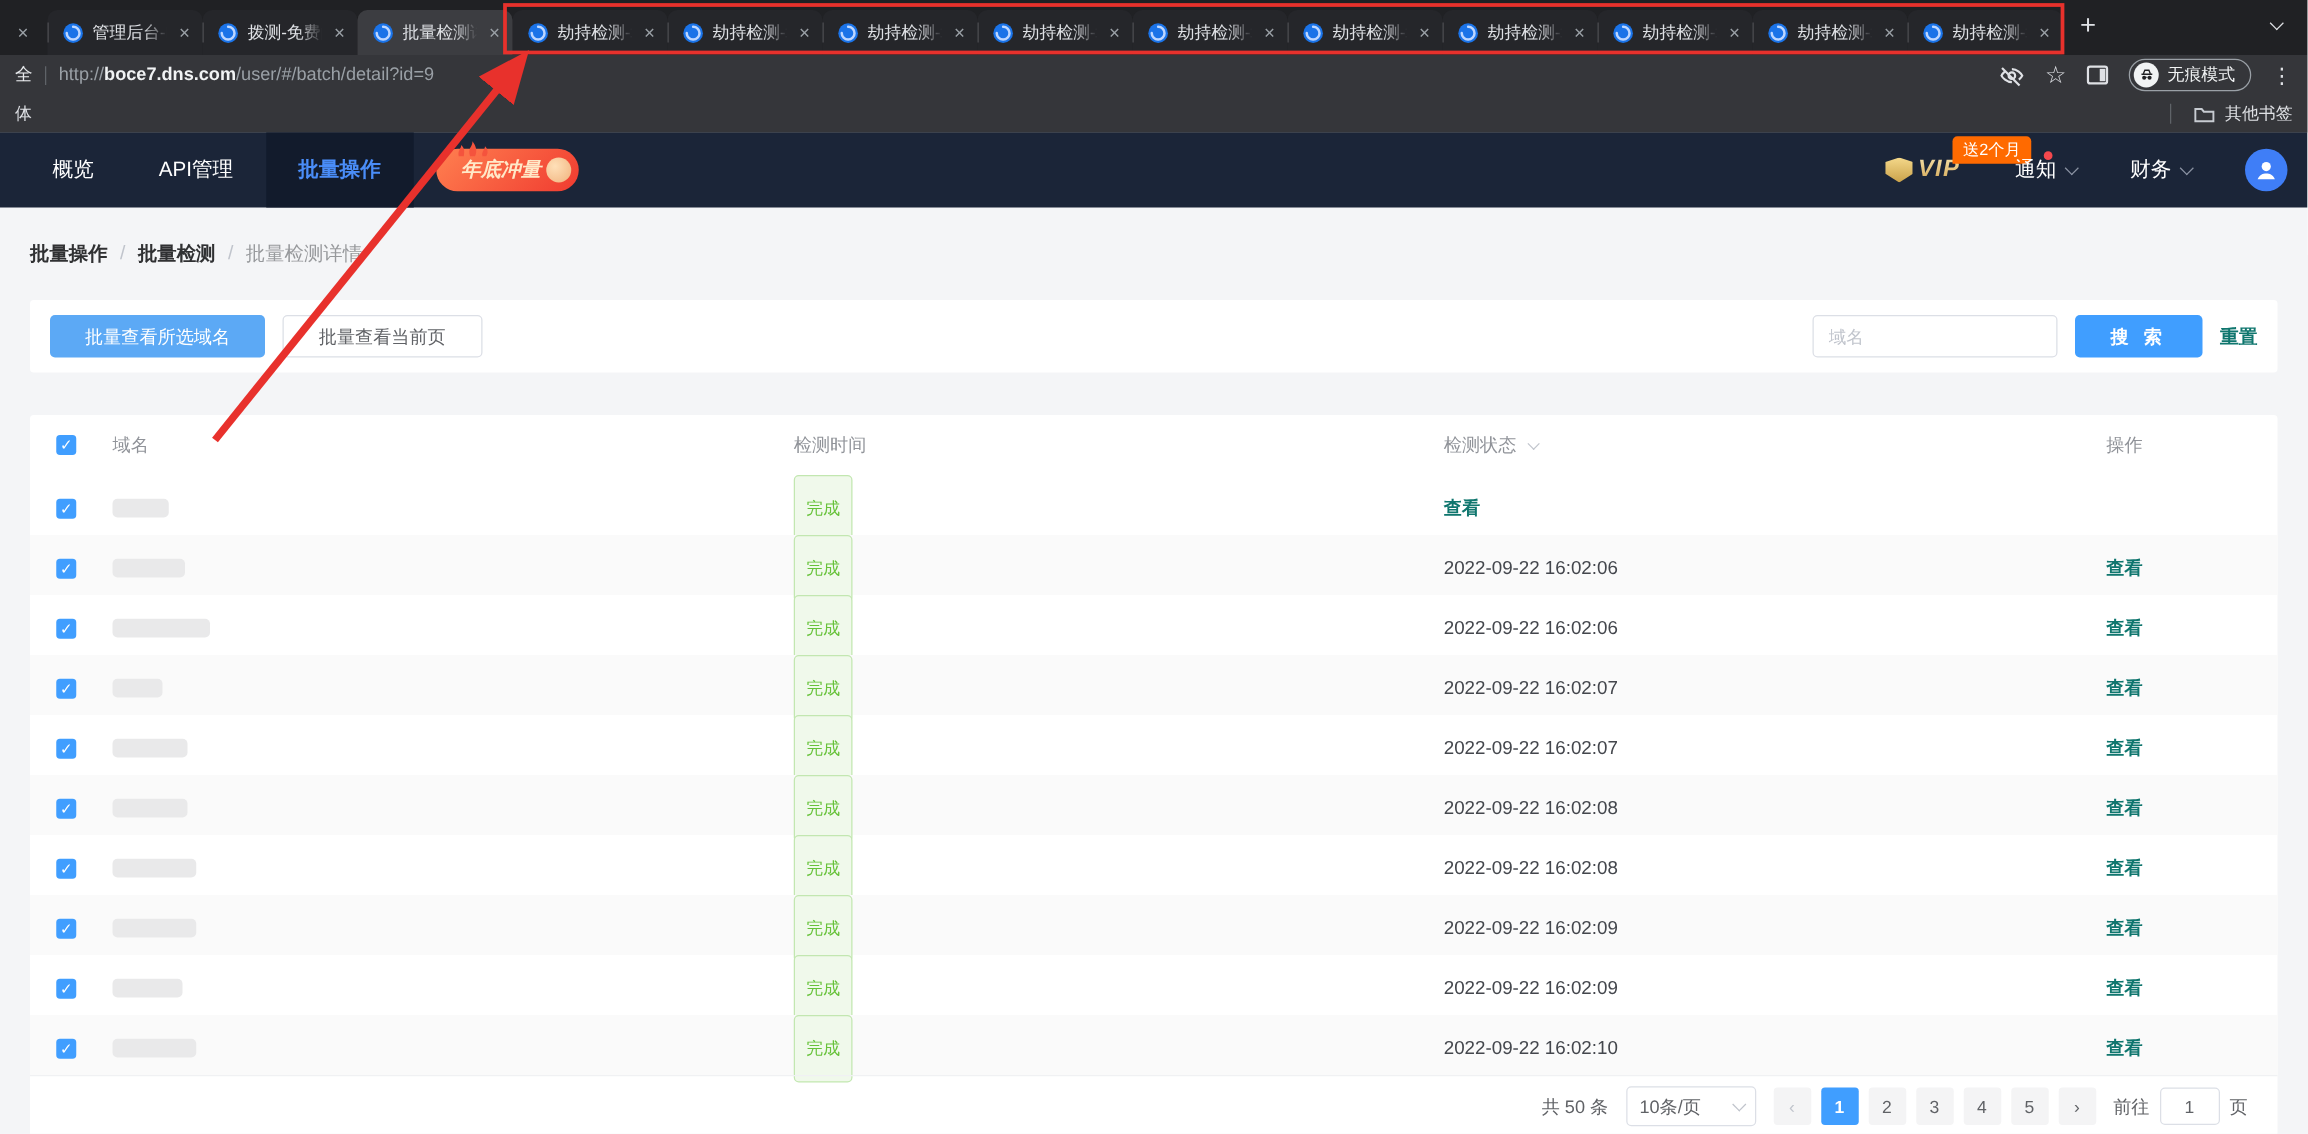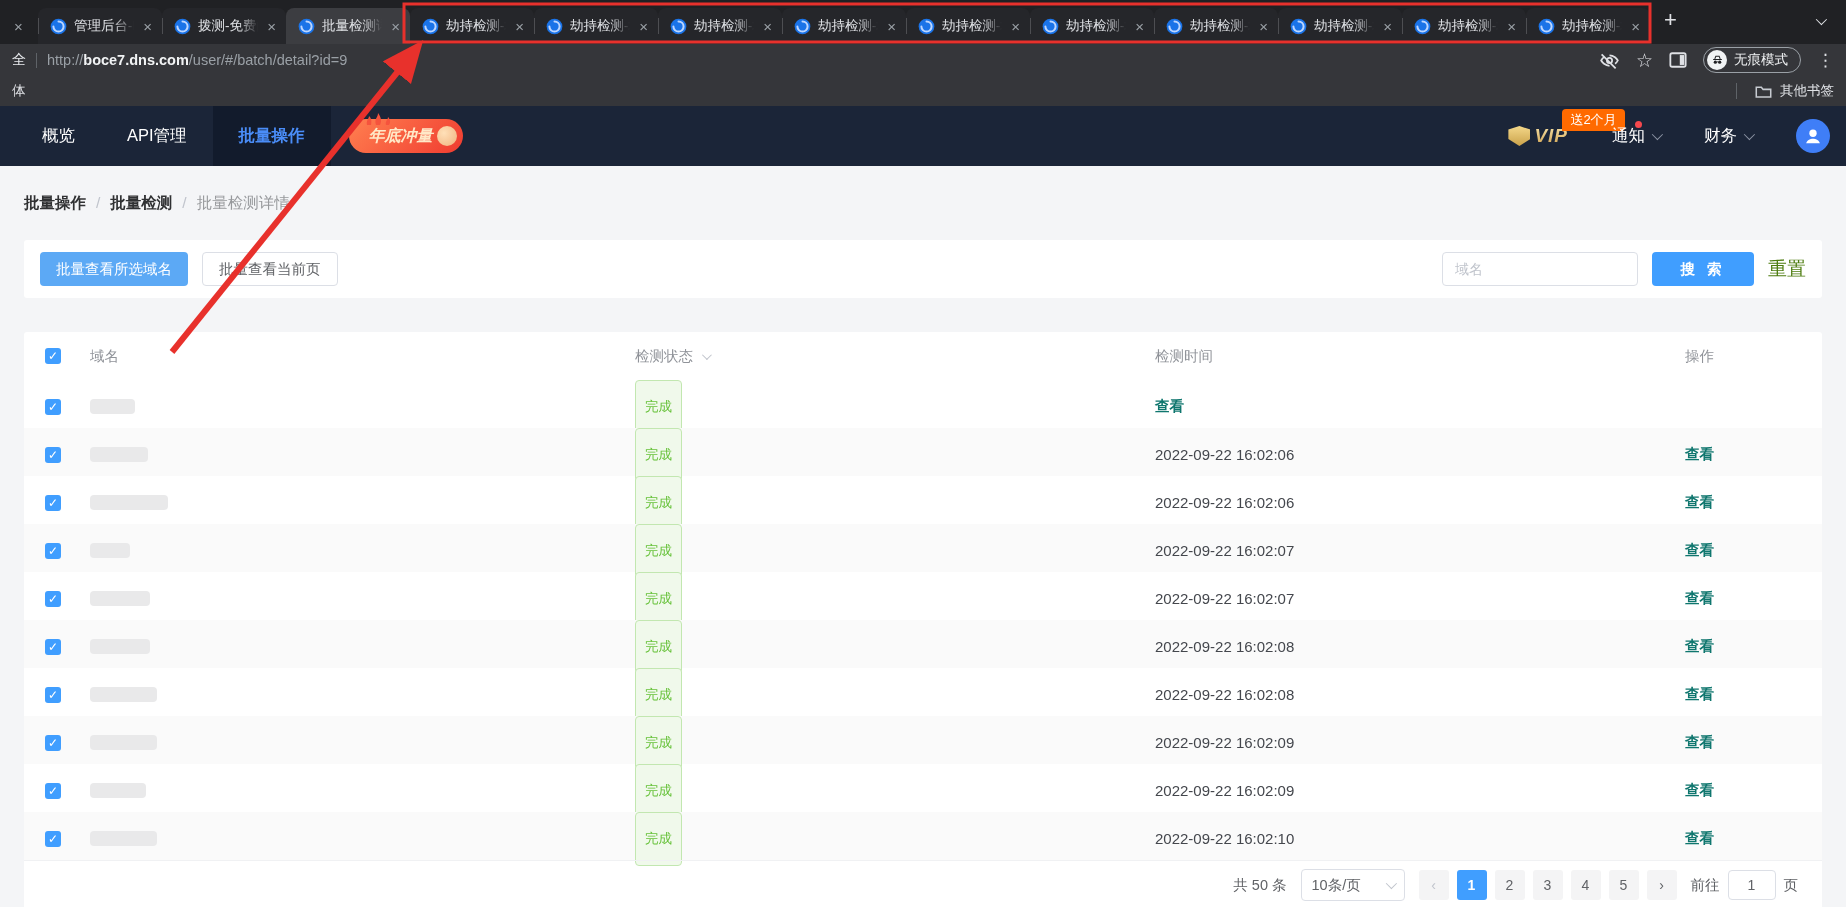--- a/index.html
+++ b/index.html
@@ -68,29 +68,29 @@
   
   .crumbbar { height:74px; display:flex; align-items:center; padding:0 24px; gap:10px; font-size:15.5px; }
   .crumb { color:#303133; font-weight:bold; cursor:pointer; }
   .crumb-sep { color:#c0c4cc; }
   .crumb.current { color:#97999c; font-weight:normal; cursor:default; }
 
   
   .page { padding:0 24px; }
   .card { background:#fff; border-radius:3px; }
   .toolbar-card { height:58px; display:flex; align-items:center; padding:0 16px; margin-bottom:34px; }
-  .btn { height:34px; border-radius:4px; font-size:14.5px; padding:0 16px; cursor:pointer; border:1px solid transparent; }
+  .btn { height:34px; border-radius:4px; font-size:14.5px; padding:0 28px; cursor:pointer; border:1px solid transparent; }
   .btn-primary-light { background:#5ca9f5; color:#fff; border:none; }
   .btn-plain { background:#fff; color:#606266; border:1px solid #dcdfe6; margin-left:14px; }
   .search-zone { margin-left:auto; display:flex; align-items:center; gap:14px; }
   .search-input { width:196px; height:34px; border:1px solid #dcdfe6; border-radius:4px; padding:0 12px;
                   font-size:14px; color:#606266; outline:none; }
   .search-input::placeholder { color:#c0c4cc; }
   .btn-search { background:#409eff; color:#fff; border:none; width:102px; letter-spacing:4px; font-weight:bold; }
-  .reset-link { color:#4d7c0f; font-size:19px; font-weight:normal; cursor:pointer; }
+  .reset-link { color:#0f766e; font-size:15px; font-weight:bold; cursor:pointer; }
 
   
   .table-card { height:577px; display:flex; flex-direction:column; }
   .trow, .thead { display:grid; grid-template-columns:58px 545px 520px 530px 1fr; align-items:center; height:48px; flex:none; }
   .thead { color:#909399; font-size:14.5px; }
   .cell { padding:0 8px; display:flex; align-items:center; gap:5px; }
   .c-check { justify-content:center; }
   .trow:nth-child(odd) { background:#fafafa; }
   .checkbox { width:16px; height:16px; border-radius:3px; background:#409eff; color:#fff; display:flex;
               align-items:center; justify-content:center; font-size:12px; cursor:pointer; }
@@ -342,25 +342,25 @@
 
     <div class="card table-card">
       <div class="thead">
         <div class="cell c-check">
             <span class="checkbox">✓</span>
           </div>
         <div class="cell">
             <span>域名</span>
           </div>
         <div class="cell">
+            <span>检测时间</span>
+          </div>
+        <div class="cell">
             <span>检测状态</span>
             <span class="sort-caret"></span>
-          </div>
-        <div class="cell">
-            <span>检测时间</span>
           </div>
         <div class="cell">
             <span>操作</span>
           </div>
       </div>
 
       <div class="trow">
         <div class="cell c-check">
             <span class="checkbox">✓</span>
           </div>

